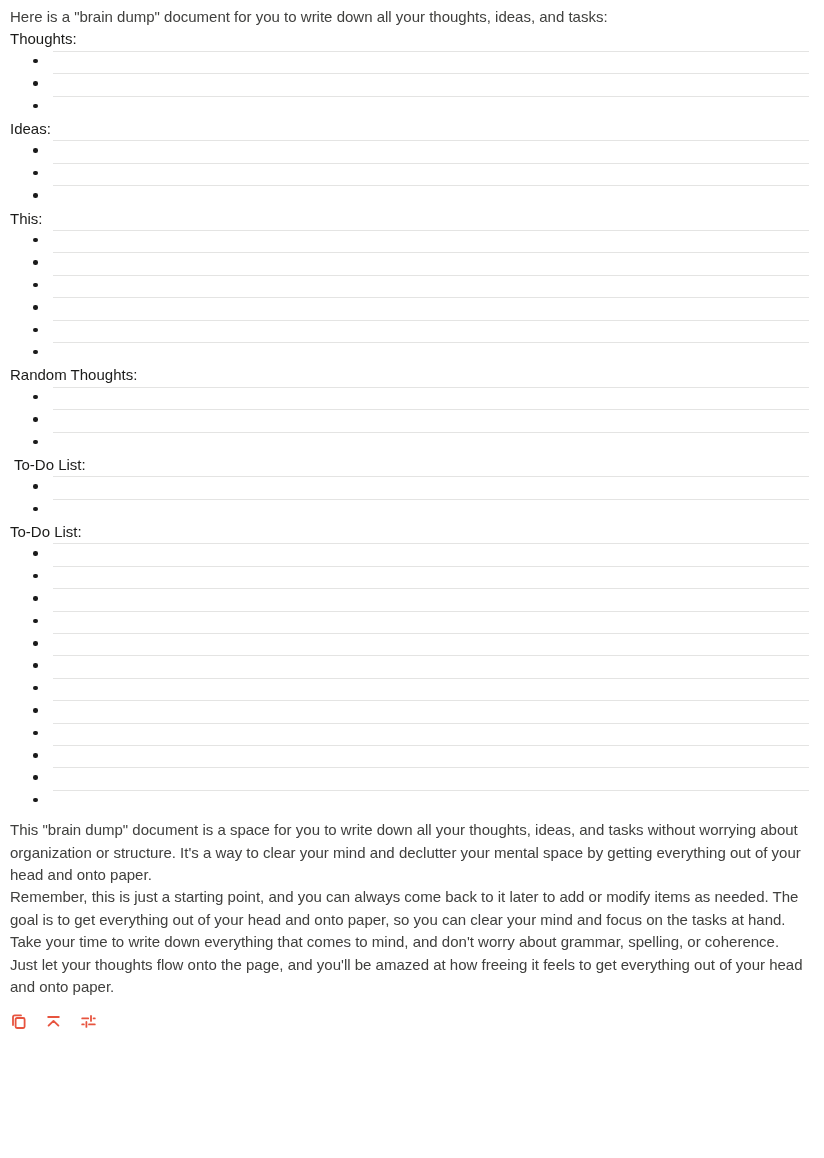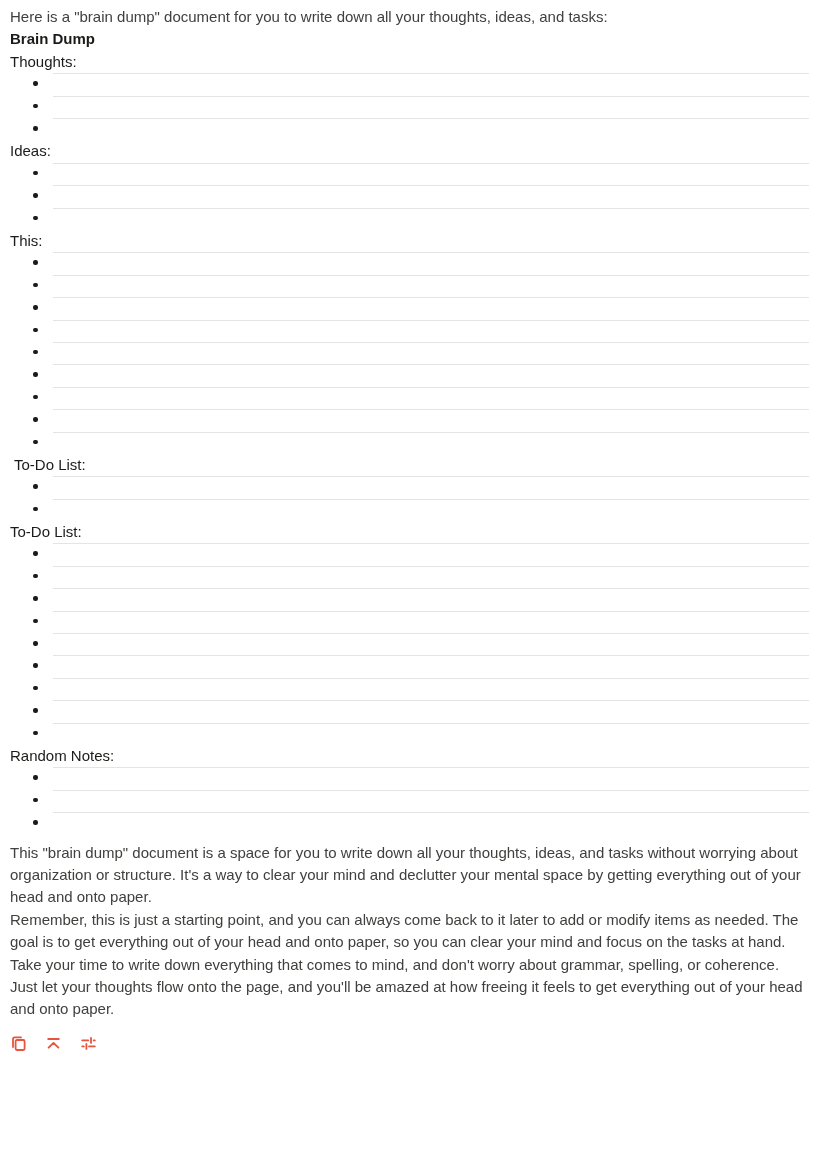--- a/index.html
+++ b/index.html
@@ -87,21 +87,20 @@
     display: block;
   }
 </style>
 </head>
 <body>
 
 <div class="doc">
 
   <div class="intro">Here is a "brain dump" document for you to write down all your thoughts, ideas, and tasks:</div>
 
-  <div class="doc-title">Brain Dump</div>
 
   <div id="sections">
       <div class="section-header">Thoughts:</div>
       <div class="blank-list">
         <div class="blank-item">
           <span class="rule"></span>
           <span class="dot"></span>
         </div>
         <div class="blank-item">
           <span class="rule"></span>
@@ -149,20 +148,21 @@
         </div>
         <div class="blank-item">
           <span class="rule"></span>
           <span class="dot"></span>
         </div>
         <div class="blank-item">
           <span class="rule"></span>
           <span class="dot"></span>
         </div>
       </div>
+      <div class="section-header">Random Thoughts:</div>
       <div class="blank-list">
         <div class="blank-item">
           <span class="rule"></span>
           <span class="dot"></span>
         </div>
         <div class="blank-item">
           <span class="rule"></span>
           <span class="dot"></span>
         </div>
         <div class="blank-item">
@@ -217,21 +217,20 @@
         </div>
         <div class="blank-item">
           <span class="rule"></span>
           <span class="dot"></span>
         </div>
         <div class="blank-item">
           <span class="rule"></span>
           <span class="dot"></span>
         </div>
       </div>
-      <div class="section-header">Random Notes:</div>
       <div class="blank-list">
         <div class="blank-item">
           <span class="rule"></span>
           <span class="dot"></span>
         </div>
         <div class="blank-item">
           <span class="rule"></span>
           <span class="dot"></span>
         </div>
         <div class="blank-item">

